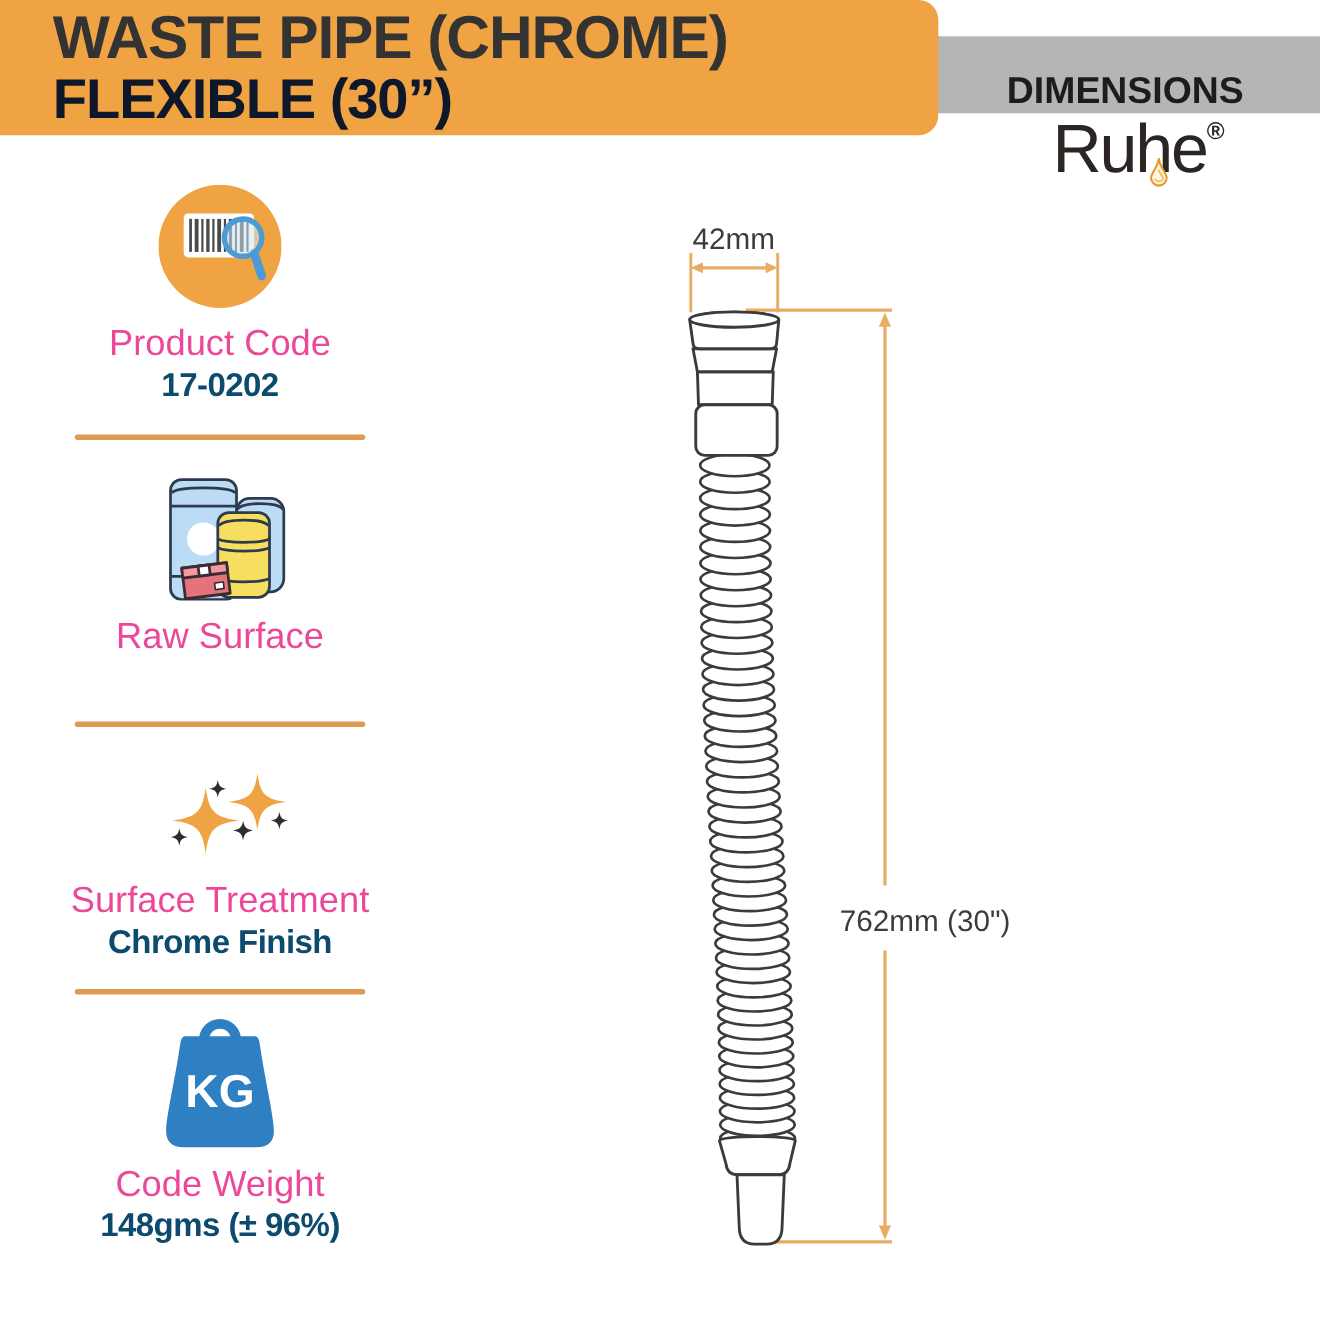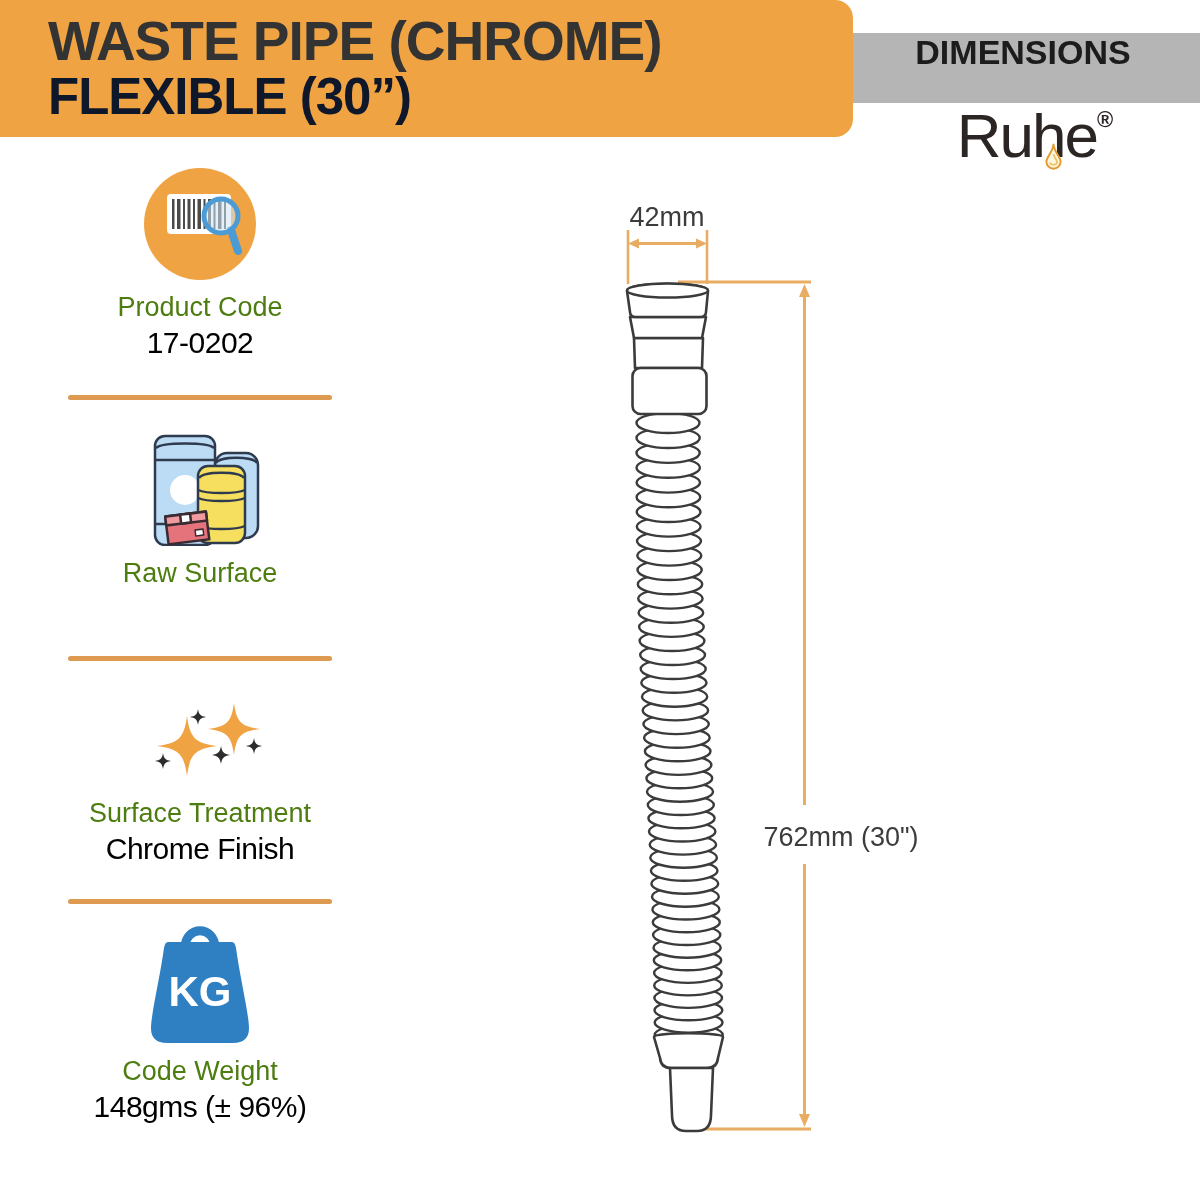--- a/index.html
+++ b/index.html
@@ -1,41 +1,41 @@
 <!DOCTYPE html>
 <html style="--accent-orange: #F0A342; --divider-orange: #DD9A50; --banner-gray: #B5B5B5; --title-dark: #333333; --dimension-line: #E9AC63; --outline-dark: #3B3B3B; --icon-blue: #2F80C3; --icon-lightblue: #BCDCF5; --icon-yellow: #F6DF5E; --icon-red: #E4737B; --icon-magnifier-blue: #4D9BD4;"><head>
 <meta charset="utf-8">
 <style>
   html,body{margin:0;padding:0;}
   body{width:1200px;height:1200px;background:#fff;font-family:"Liberation Sans",sans-serif;}
   .canvas{position:relative;width:1200px;height:1200px;background:#fff;overflow:hidden;}
 
   
-  .header-orange{position:absolute;left:0;top:0;width:853px;height:137px;
+  .header-orange{position:absolute;left:0;top:0;width:853px;height:123px;
     background:var(--accent-orange);border-radius:0 18px 18px 0;z-index:2;
     box-sizing:border-box;padding-left:48px;display:flex;flex-direction:column;justify-content:center;}
   .title1{font-size:55px;font-weight:bold;color:var(--title-dark);line-height:1.02;letter-spacing:-1px;}
   .title2{font-size:51px;font-weight:bold;color:#0f172a;line-height:1.08;letter-spacing:-1px;}
 
   
   .dim-bar{position:absolute;left:846px;top:33px;width:354px;height:70px;background:var(--banner-gray);
-    z-index:1;display:flex;align-items:flex-start;justify-content:center;}
+    z-index:1;display:flex;align-items:flex-end;justify-content:center;}
   .dim-bar span{font-size:34px;font-weight:bold;color:#1c1c1c;}
 
   
   .logo{position:absolute;left:920px;top:100px;width:230px;height:80px;text-align:center;}
   .logo-text{font-size:62px;font-weight:normal;color:#2b2523;letter-spacing:-2px;}
   .logo-reg{font-size:22px;font-weight:bold;color:#2b2523;vertical-align:30px;letter-spacing:0;}
   .logo-drop{position:absolute;left:125px;top:42px;width:17px;height:28px;}
 
   
   .spec{position:absolute;left:40px;width:320px;text-align:center;}
   .spec .icon-wrap{display:inline-block;}
-  .spec .label{font-size:27px;color:#4d7c0f;margin-top:8px;}
-  .spec .value{font-size:30px;font-weight:normal;color:#000000;margin-top:3px;letter-spacing:-0.5px;}
+  .spec .label{font-size:33px;color:#ec4899;margin-top:8px;}
+  .spec .value{font-size:30px;font-weight:bold;color:#0c4a6e;margin-top:3px;letter-spacing:-0.5px;}
   #spec1{top:168px;} #spec2{top:428px;} #spec3{top:700px;} #spec4{top:922px;}
   .divider{position:absolute;left:68px;width:264px;height:5px;border-radius:3px;background:var(--divider-orange);}
   #div1{top:395px;} #div2{top:656px;} #div3{top:899px;}
 
   
   .pipe-svg{position:absolute;left:560px;top:180px;}
   .dimline{stroke:var(--dimension-line);stroke-width:3;fill:none;}
   .dimline-thin{stroke:var(--dimension-line);stroke-width:2.6;fill:none;}
   .dimarrow{fill:var(--dimension-line);stroke:none;}
   .dimtext{fill:#3c3c3c;font-size:27px;font-family:"Liberation Sans",sans-serif;}

